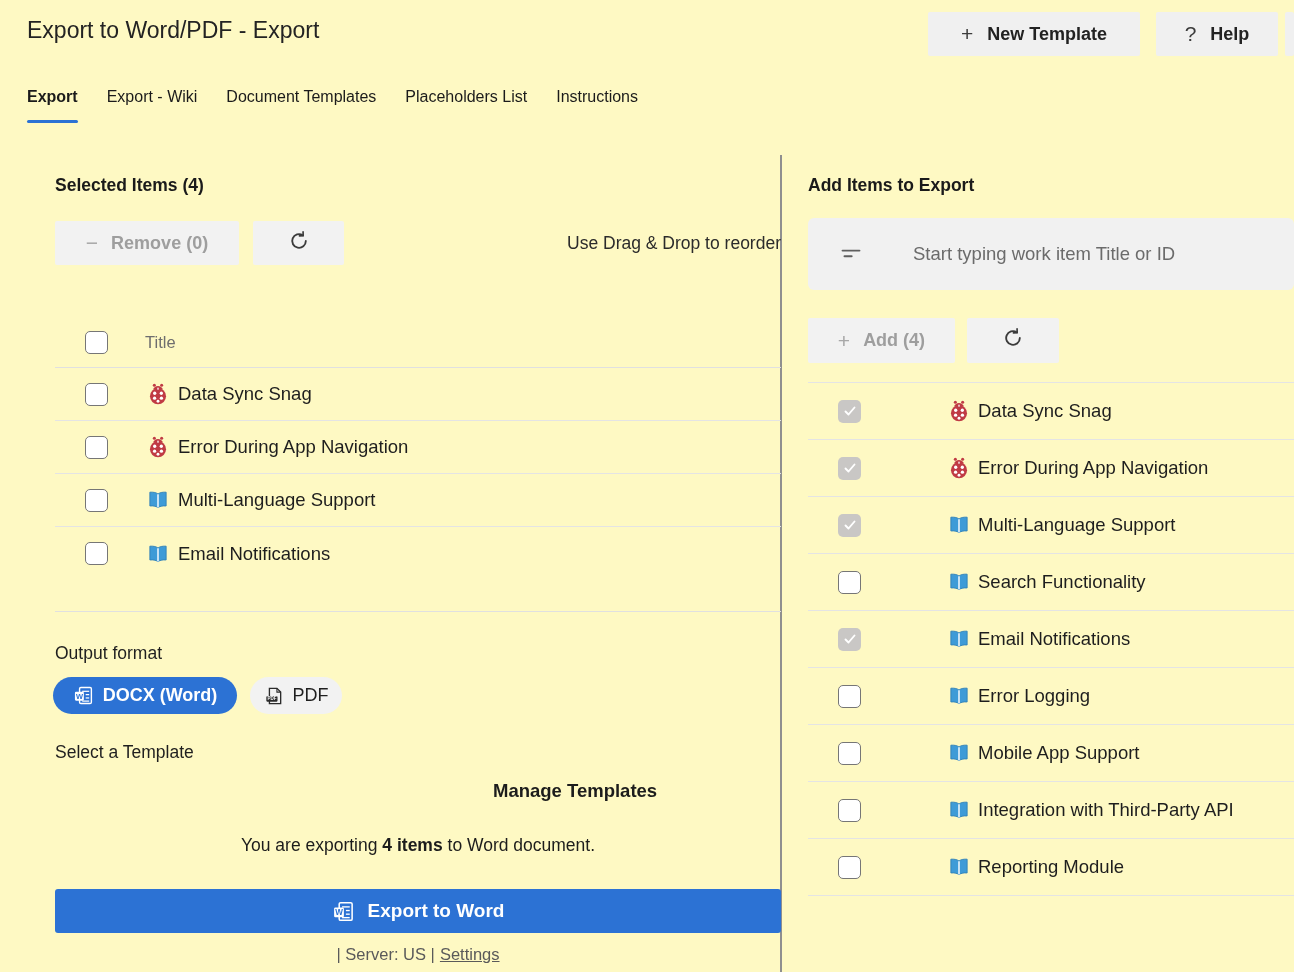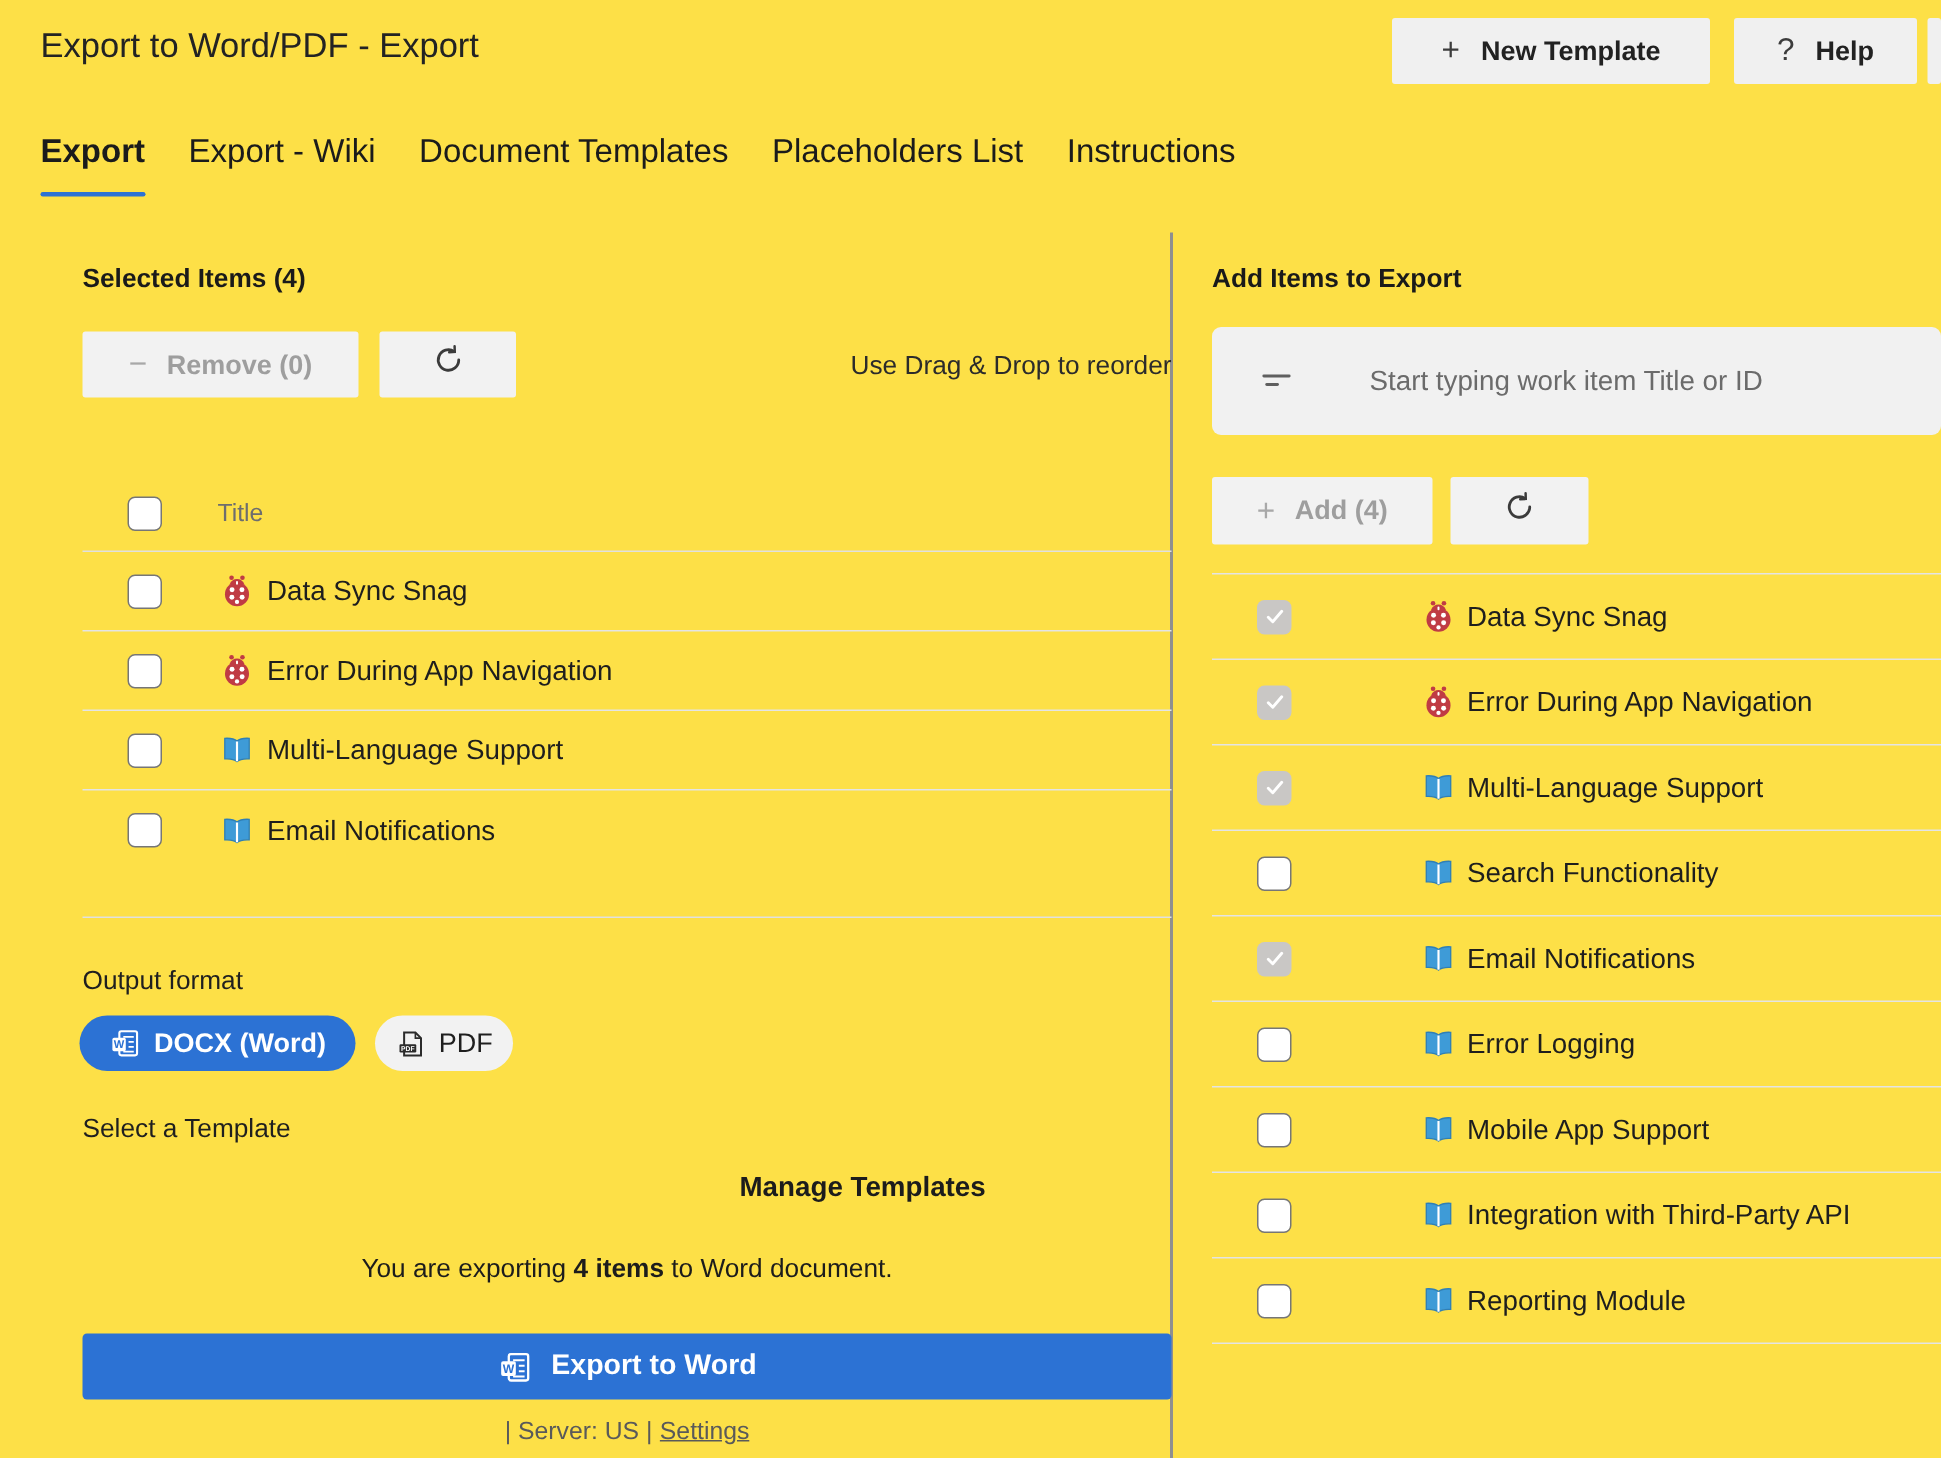--- a/index.html
+++ b/index.html
@@ -3,37 +3,37 @@
 <meta charset="utf-8">
 <style>
   * { box-sizing: border-box; margin: 0; padding: 0; }
   html, body { width: 1294px; height: 972px; }
   body {
     font-family: "Liberation Sans", sans-serif;
     background: #ffffff;
     color: #1f1f1f;
     overflow: hidden;
   }
-  .app { position: relative; width: 1294px; height: 972px; background: #fde047; }
+  .app { position: relative; width: 1294px; height: 972px; background: #fef9c3; }
 
   
   .page-title { position: absolute; left: 27px; top: 17px; font-size: 23px; font-weight: 400; color: #232323; }
   .hdr-btn {
     position: absolute; top: 12px; height: 44px; background: #f0f0f0; border: none; border-radius: 2px;
     display: flex; align-items: center; justify-content: center; gap: 14px;
     font-family: "Liberation Sans", sans-serif; font-size: 18px; font-weight: 600; color: #222; cursor: pointer;
   }
   .hdr-btn .glyph { font-size: 21px; font-weight: 400; color: #3c3c3c; }
   #btn-new-template { left: 928px; width: 212px; }
   #btn-help { left: 1156px; width: 122px; }
   #btn-partial { left: 1285px; width: 9px; }
 
   
   .tabs { position: absolute; left: 27px; top: 88px; display: flex; gap: 29px; }
-  .tab { position: relative; font-size: 22px; color: #1b1b1b; padding-bottom: 17px; cursor: pointer; white-space: nowrap; }
+  .tab { position: relative; font-size: 16px; color: #1b1b1b; padding-bottom: 17px; cursor: pointer; white-space: nowrap; }
   .tab.active { font-weight: 700; }
   .tab.active::after { content: ""; position: absolute; left: 0; right: 0; bottom: 0; height: 3px; background: #2C72D4; border-radius: 2px; }
 
   
   .v-divider { position: absolute; left: 780px; top: 155px; width: 2px; height: 817px; background: #8f8f8f; }
 
   .left-panel  { position: absolute; left: 27px;  top: 0; width: 726px; height: 972px; margin-left: 28px; }
   .right-panel { position: absolute; left: 808px; top: 0; width: 486px; height: 965px; }
 
   .section-heading { position: absolute; font-size: 17.5px; font-weight: 700; color: #1a1a1a; }

